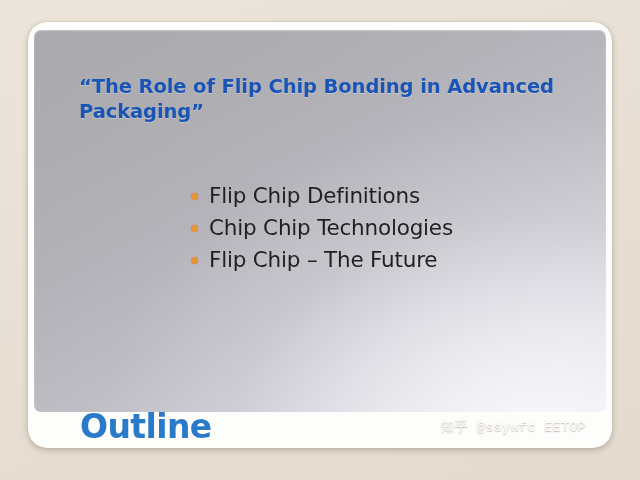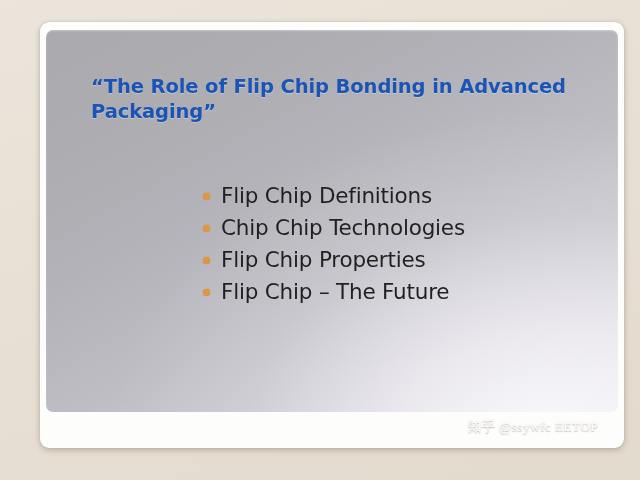--- a/index.html
+++ b/index.html
@@ -17,26 +17,26 @@
   #root {
     position: relative;
     width: 640px;
     height: 480px;
     background: linear-gradient(160deg, #ece5db 0%, #e7dfd4 50%, #e4dbcf 100%);
   }
 
   
   .slide-card {
     position: absolute;
-    left: 40px;
+    left: 28px;
     top: 22px;
     width: 584px;
     height: 426px;
     background: #fdfdfc;
-    border-radius: 9px;
+    border-radius: 19px;
     box-shadow: 0 2px 6px rgba(90, 78, 62, 0.33),
                 0 0 1px rgba(120, 108, 92, 0.5);
   }
 
   
   .slide-surface {
     position: absolute;
     left: 6px;
     top: 8px;
     width: 572px;
@@ -112,21 +112,21 @@
     line-height: 1;
     text-shadow: 0 1px 1px rgba(255,255,255,0.45);
   }
 
   
   .watermark {
     position: absolute;
     right: 26px;
     bottom: 12px;
     color: rgba(255,255,255,0.95);
-    font-family: Liberation Serif, serif;
+    font-family: Liberation Mono, monospace;
     font-size: 13.5px;
     letter-spacing: 0.3px;
     white-space: nowrap;
     text-shadow:
       0 1px 1px rgba(178,170,160,0.75),
       0 0 2px rgba(200,193,183,0.6);
     opacity: 0.97;
   }
 </style>
 </head>
@@ -145,34 +145,31 @@
         <li class="bullet-item">
           <span class="bullet-dot"></span>
           <span class="bullet-text">Flip Chip Definitions</span>
         </li>
 
         <li class="bullet-item">
           <span class="bullet-dot"></span>
           <span class="bullet-text">Chip Chip Technologies</span>
         </li>
 
-        <li class="bullet-item">
-          <span class="bullet-dot"></span>
-          <span class="bullet-text">Flip Chip Properties</span>
-        </li>
 
 
         <li class="bullet-item">
           <span class="bullet-dot"></span>
           <span class="bullet-text">Flip Chip – The Future</span>
         </li>
 
 
       </ul>
 
+      <div class="outline-label">Outline</div>
 
     </div>
 
     <div class="watermark">知乎 @ssywfc EETOP</div>
 
   </div>
 
 </div>
 
 </body></html>

